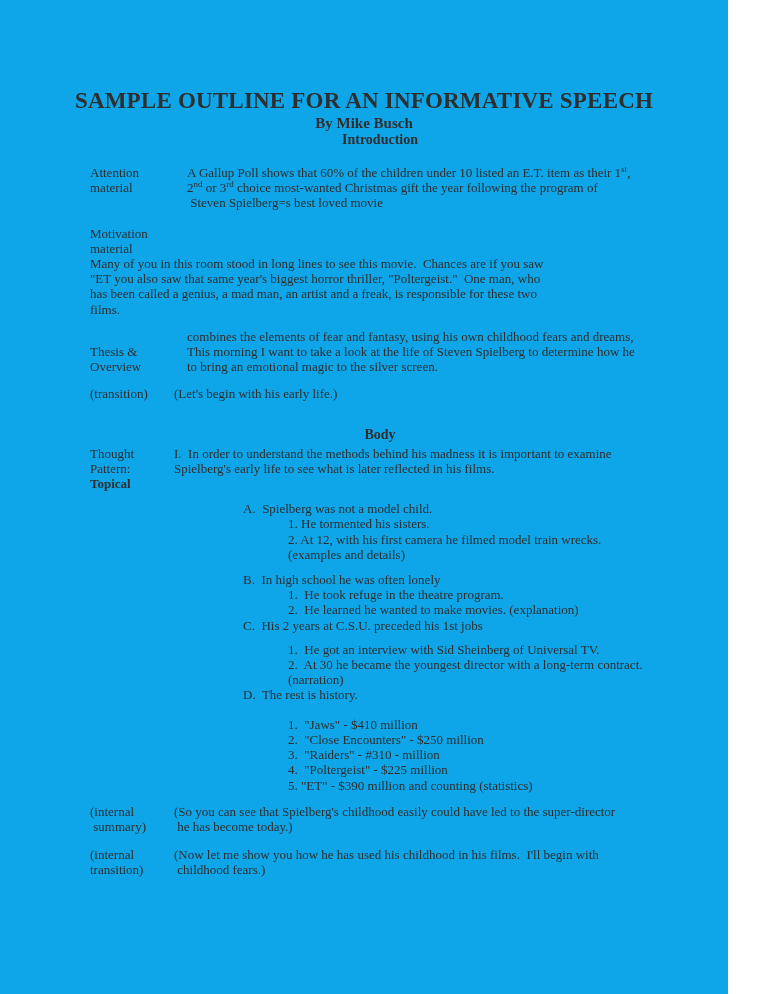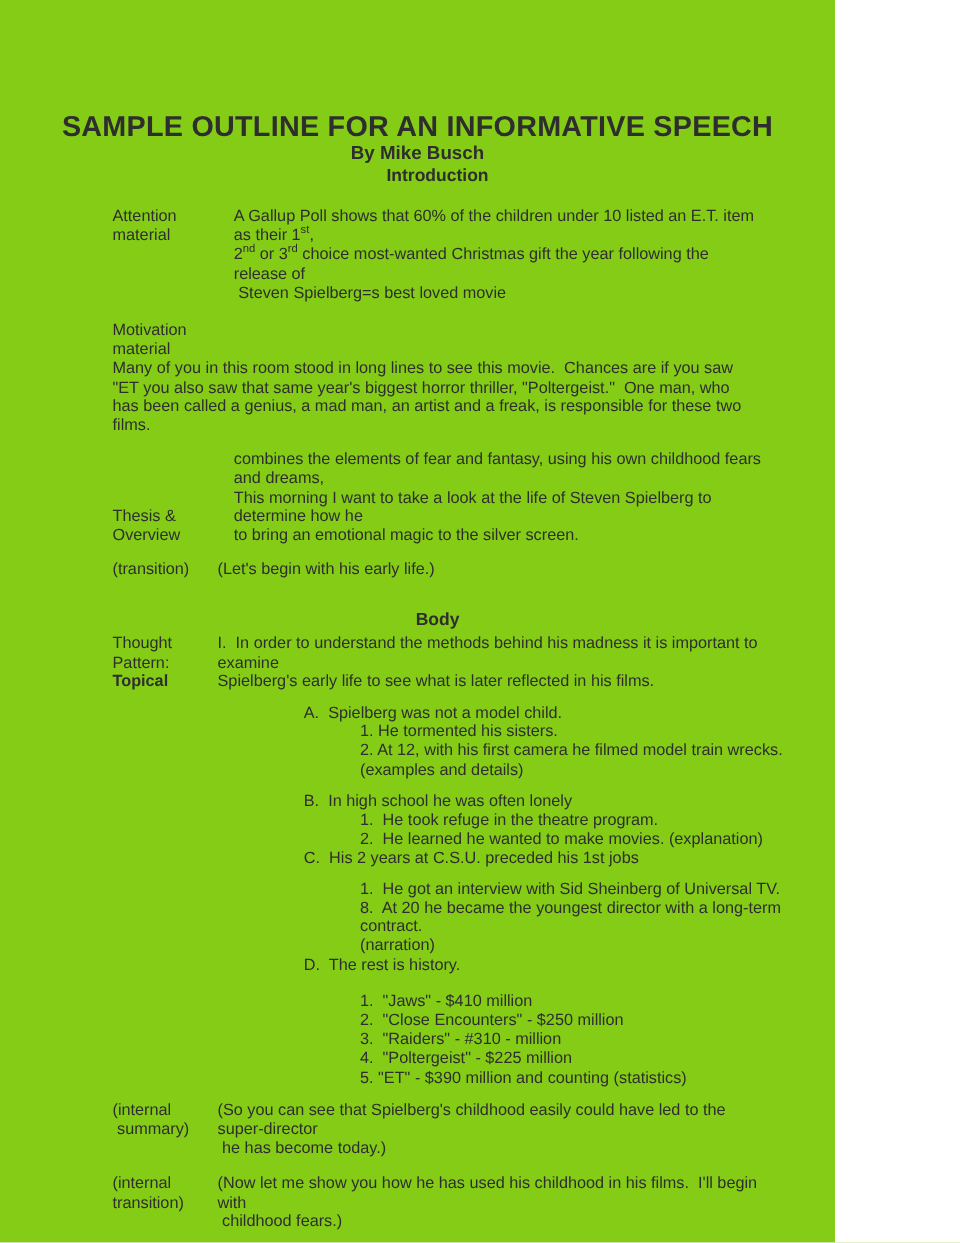--- a/index.html
+++ b/index.html
@@ -1,22 +1,22 @@
 <!DOCTYPE html>
 <html><head>
 <meta charset="utf-8">
 <style>
   * { margin: 0; padding: 0; box-sizing: border-box; }
   html, body { background: #ffffff; }
   .page {
     position: relative;
-    width: 668px;
+    width: 728px;
     height: 994px;
-    background: #84cc16;
-    font-family: Liberation Sans, sans-serif;
+    background: #0ea5e9;
+    font-family: Liberation Serif, serif;
     color: #2e2e2e;
     padding-top: 88px;
     overflow: hidden;
   }
   .doc-title {
     text-align: center;
     font-size: 23px;
     line-height: 26px;
     font-weight: bold;
     letter-spacing: 0.2px;
@@ -71,21 +71,21 @@
 
   <div class="heading h-intro">Introduction</div>
 
   <div class="row mt17">
     <div class="lbl">
       <div class="cl">Attention</div>
       <div class="cl">material</div>
     </div>
     <div class="content">
       <div class="cl"><span>A Gallup Poll shows that 60% of the children under 10 listed an E.T. item as their 1</span><sup>st</sup><span>,</span></div>
-      <div class="cl"><span>2</span><sup>nd</sup><span> or 3</span><sup>rd</sup><span> choice most-wanted Christmas gift the year following the release of</span></div>
+      <div class="cl"><span>2</span><sup>nd</sup><span> or 3</span><sup>rd</sup><span> choice most-wanted Christmas gift the year following the program of</span></div>
       <div class="cl"> Steven Spielberg=s best loved movie</div>
     </div>
   </div>
 
   <div class="row mt15">
     <div class="lbl">
       <div class="cl">Motivation</div>
       <div class="cl">material</div>
     </div>
     <div class="content">
@@ -139,21 +139,21 @@
 
   <div>
     <div class="cl ol1 mt10">B.  In high school he was often lonely</div>
     <div class="cl ol2">1.  He took refuge in the theatre program.</div>
     <div class="cl ol2">2.  He learned he wanted to make movies. (explanation)</div>
     <div class="cl ol1">C.  His 2 years at C.S.U. preceded his 1st jobs</div>
   </div>
 
   <div>
     <div class="cl ol2 mt9">1.  He got an interview with Sid Sheinberg of Universal TV.</div>
-    <div class="cl ol2">8.  At 20 he became the youngest director with a long-term contract.</div>
+    <div class="cl ol2">2.  At 30 he became the youngest director with a long-term contract.</div>
     <div class="cl ol2">(narration)</div>
     <div class="cl ol1">D.  The rest is history.</div>
   </div>
 
   <div>
     <div class="cl ol2 mt14">1.  "Jaws" - $410 million</div>
     <div class="cl ol2">2.  "Close Encounters" - $250 million</div>
     <div class="cl ol2">3.  "Raiders" - #310 - million</div>
     <div class="cl ol2">4.  "Poltergeist" - $225 million</div>
     <div class="cl ol2">5. "ET" - $390 million and counting (statistics)</div>

